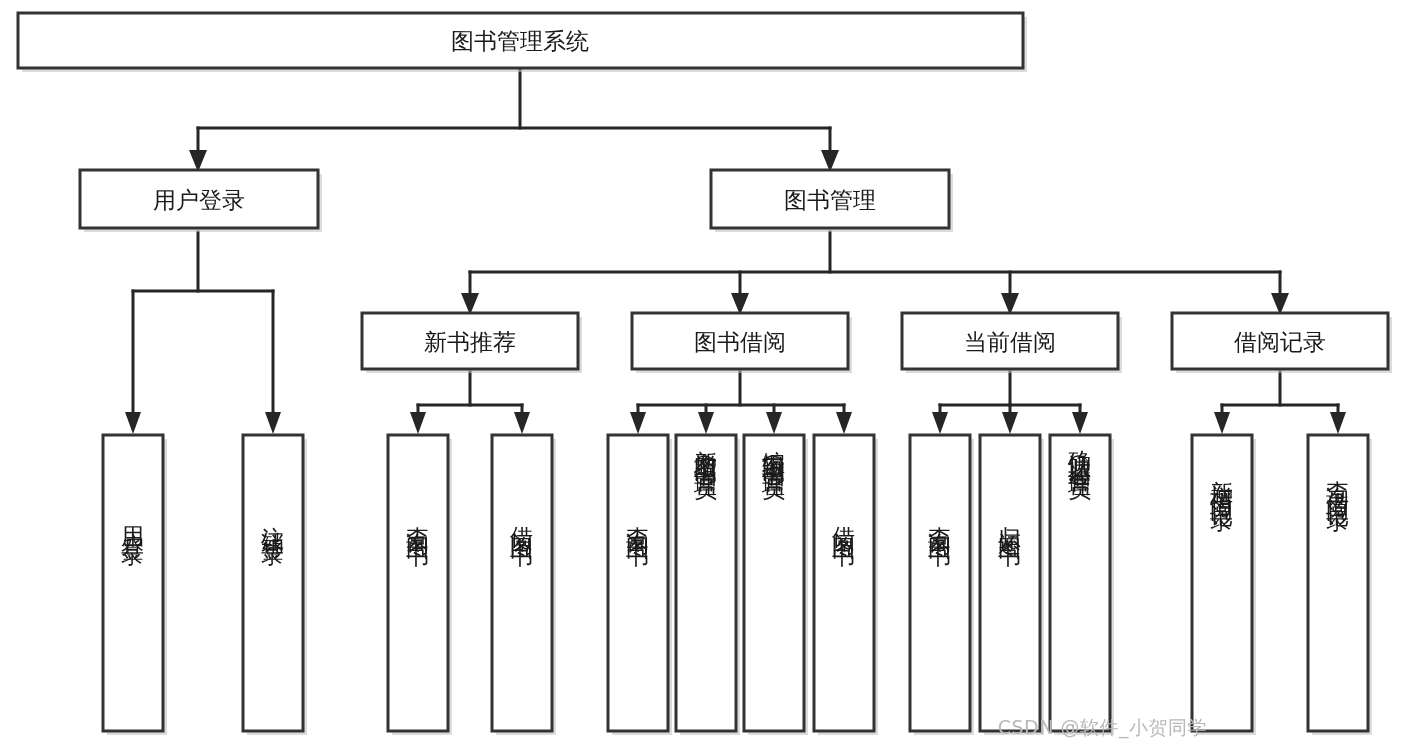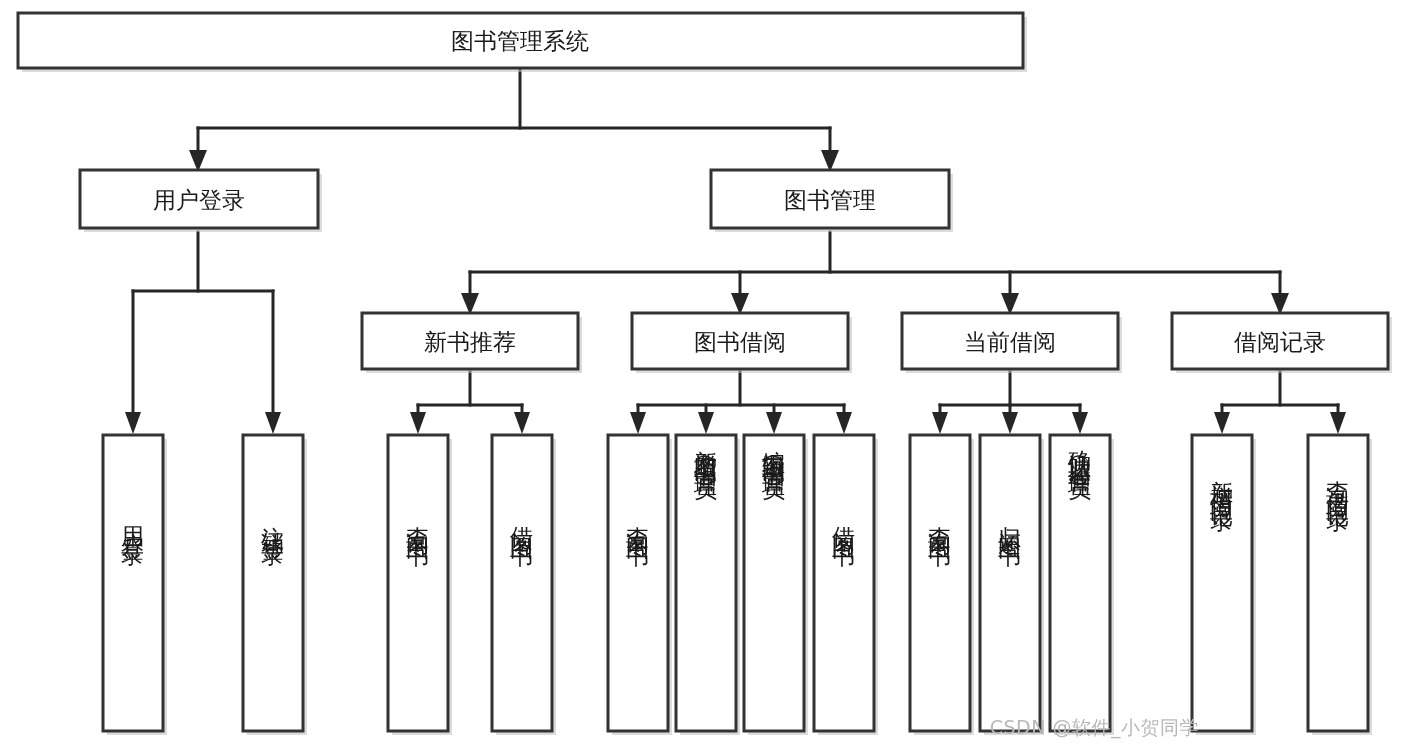--- a/index.html
+++ b/index.html
@@ -55,21 +55,21 @@
     dominant-baseline: central;
   }
   .node-label-vertical {
     font-family: "DejaVu Sans", "Liberation Sans", sans-serif;
     fill: #1a1a1a;
     font-size: 23px;
     text-anchor: middle;
   }
   .watermark {
     position: absolute;
-    right: 20px;
+    right: 12px;
     bottom: 6px;
     font-family: "DejaVu Sans", "Liberation Sans", sans-serif;
     font-size: 19px;
     color: #b8b8b8;
     letter-spacing: 0.5px;
     white-space: nowrap;
     user-select: none;
   }
 </style>
 </head>

